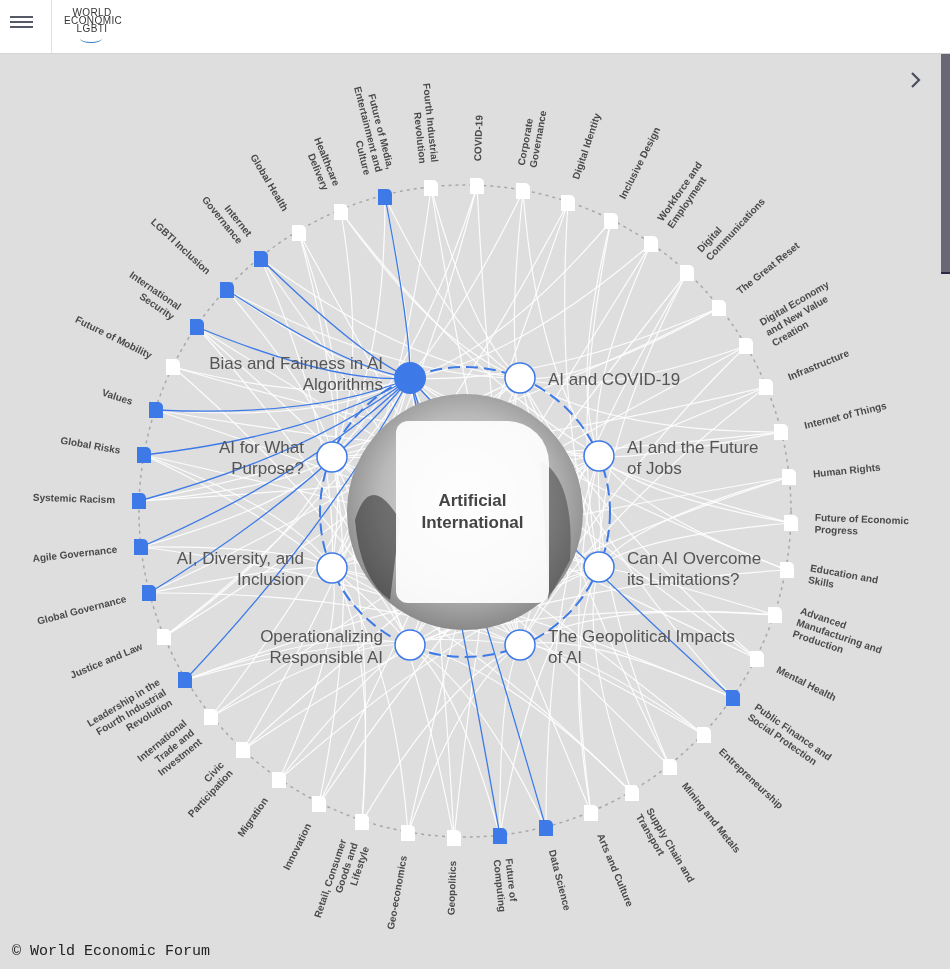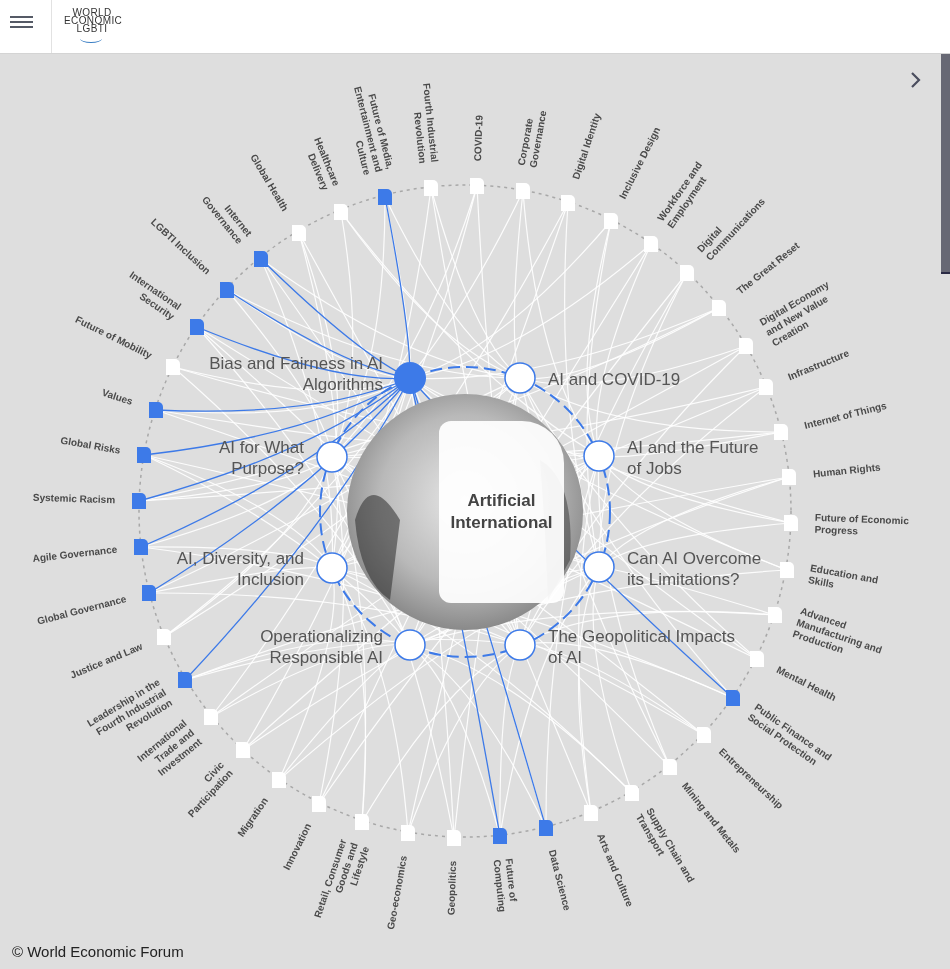--- a/index.html
+++ b/index.html
@@ -8,23 +8,23 @@
   .menu-btn { position:absolute; left:0; top:0; width:51px; height:53px; border-right:1px solid #e2e2e2; cursor:pointer; }
   .menu-btn span { position:absolute; left:10px; width:23px; height:2px; background:#555a66; }
   .logo { position:absolute; left:64px; top:9px; width:56px; height:34px; }
   .logo div { font-size:10px; line-height:8px; color:#333; text-align:center; letter-spacing:0.4px; }
   .logo .swoosh { position:absolute; left:16px; top:25px; width:22px; height:8px; border-bottom:1.5px solid #3b7fc4; border-radius:0 0 50% 50%; }
   .title { position:absolute; left:132px; top:12px; font-size:21px; color:#3b3f52; }
   .canvas { position:absolute; left:0; top:54px; width:941px; height:915px; }
   .scrollbar { position:absolute; left:941px; top:54px; width:9px; height:915px; background:#dedede; }
   .scroll-thumb { position:absolute; left:0; top:0; width:9px; height:218px; background:#676874; border-bottom:2px solid #2a2a44; }
   .chev { position:absolute; left:906px; top:68px; width:20px; height:24px; cursor:pointer; }
-  .footer { position:absolute; left:12px; top:943px; font-size:15px; color:#222; }
+  .footer { position:absolute; left:12px; top:943px; font-size:15px; color:#222;font-family:Liberation Mono, monospace; }
   svg text { font-family:"Liberation Sans", sans-serif; }
-  .center-card { position:absolute; left:396px; top:421px; width:125px; height:182px; background:rgba(255,255,255,0.93); border-radius:12px 42px 12px 12px; display:flex; align-items:center; justify-content:center; text-align:center; font-weight:bold; font-size:17px; color:#444; line-height:22px; cursor:pointer;margin-left:43px; }
+  .center-card { position:absolute; left:396px; top:421px; width:153px; height:182px; background:rgba(255,255,255,0.93); border-radius:12px 42px 12px 12px; display:flex; align-items:center; justify-content:center; text-align:center; font-weight:bold; font-size:17px; color:#444; line-height:22px; cursor:pointer; }
 </style>
 </head>
 <body>
 
 <div class="header">
   <div class="menu-btn">
     <span style="top:16px"></span>
     <span style="top:21px"></span>
     <span style="top:26px"></span>
   </div>

